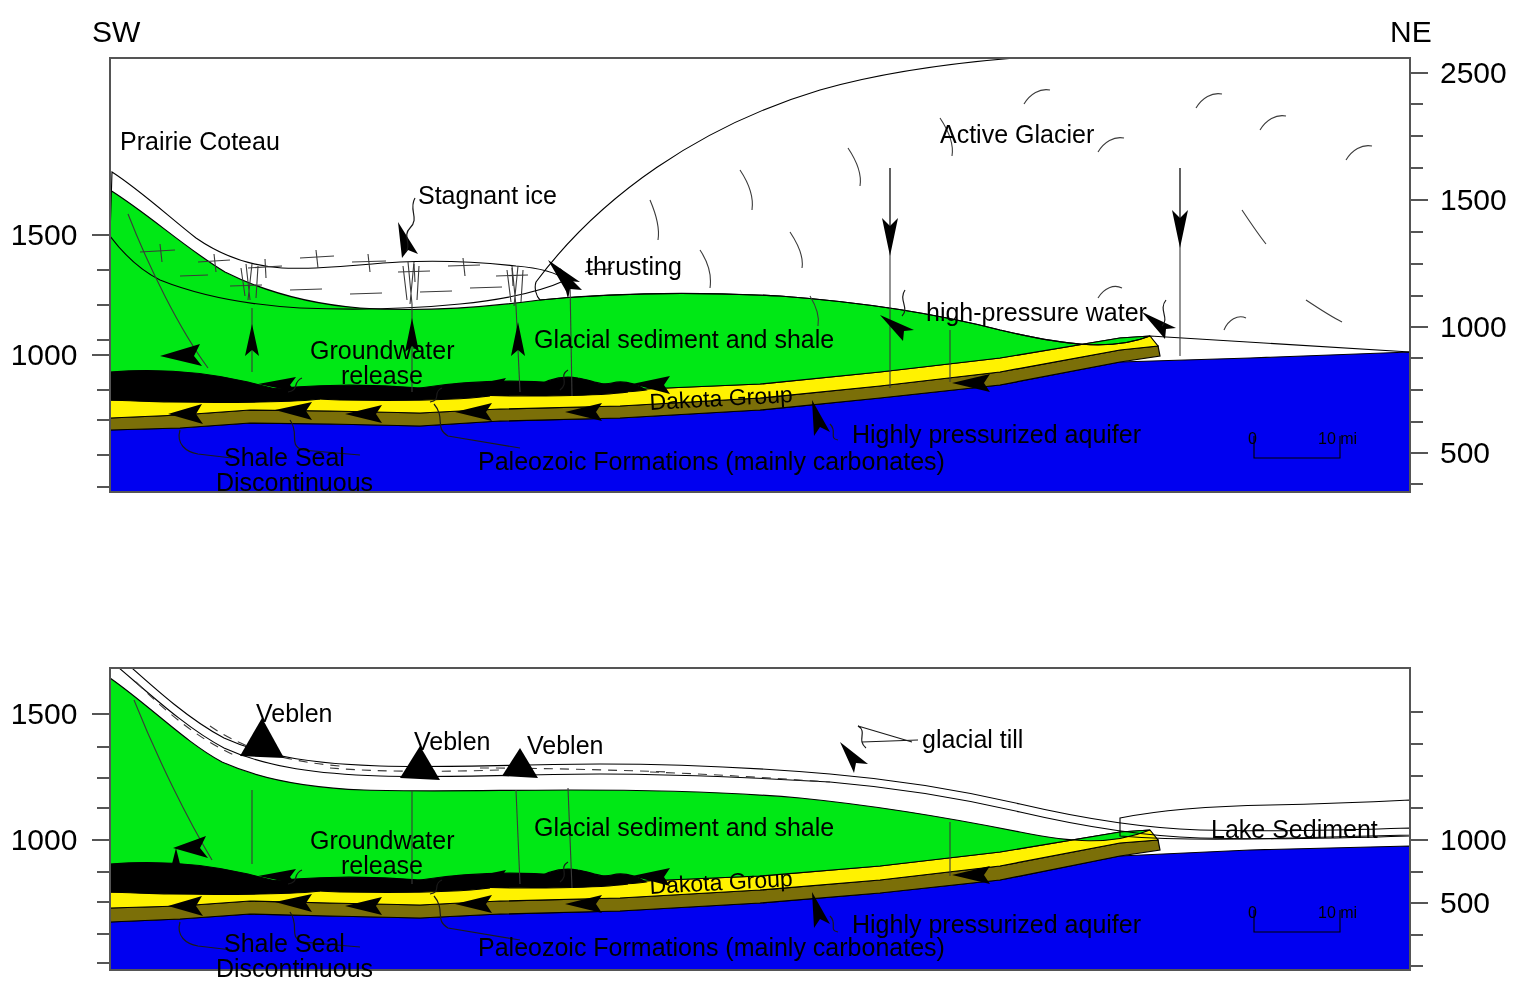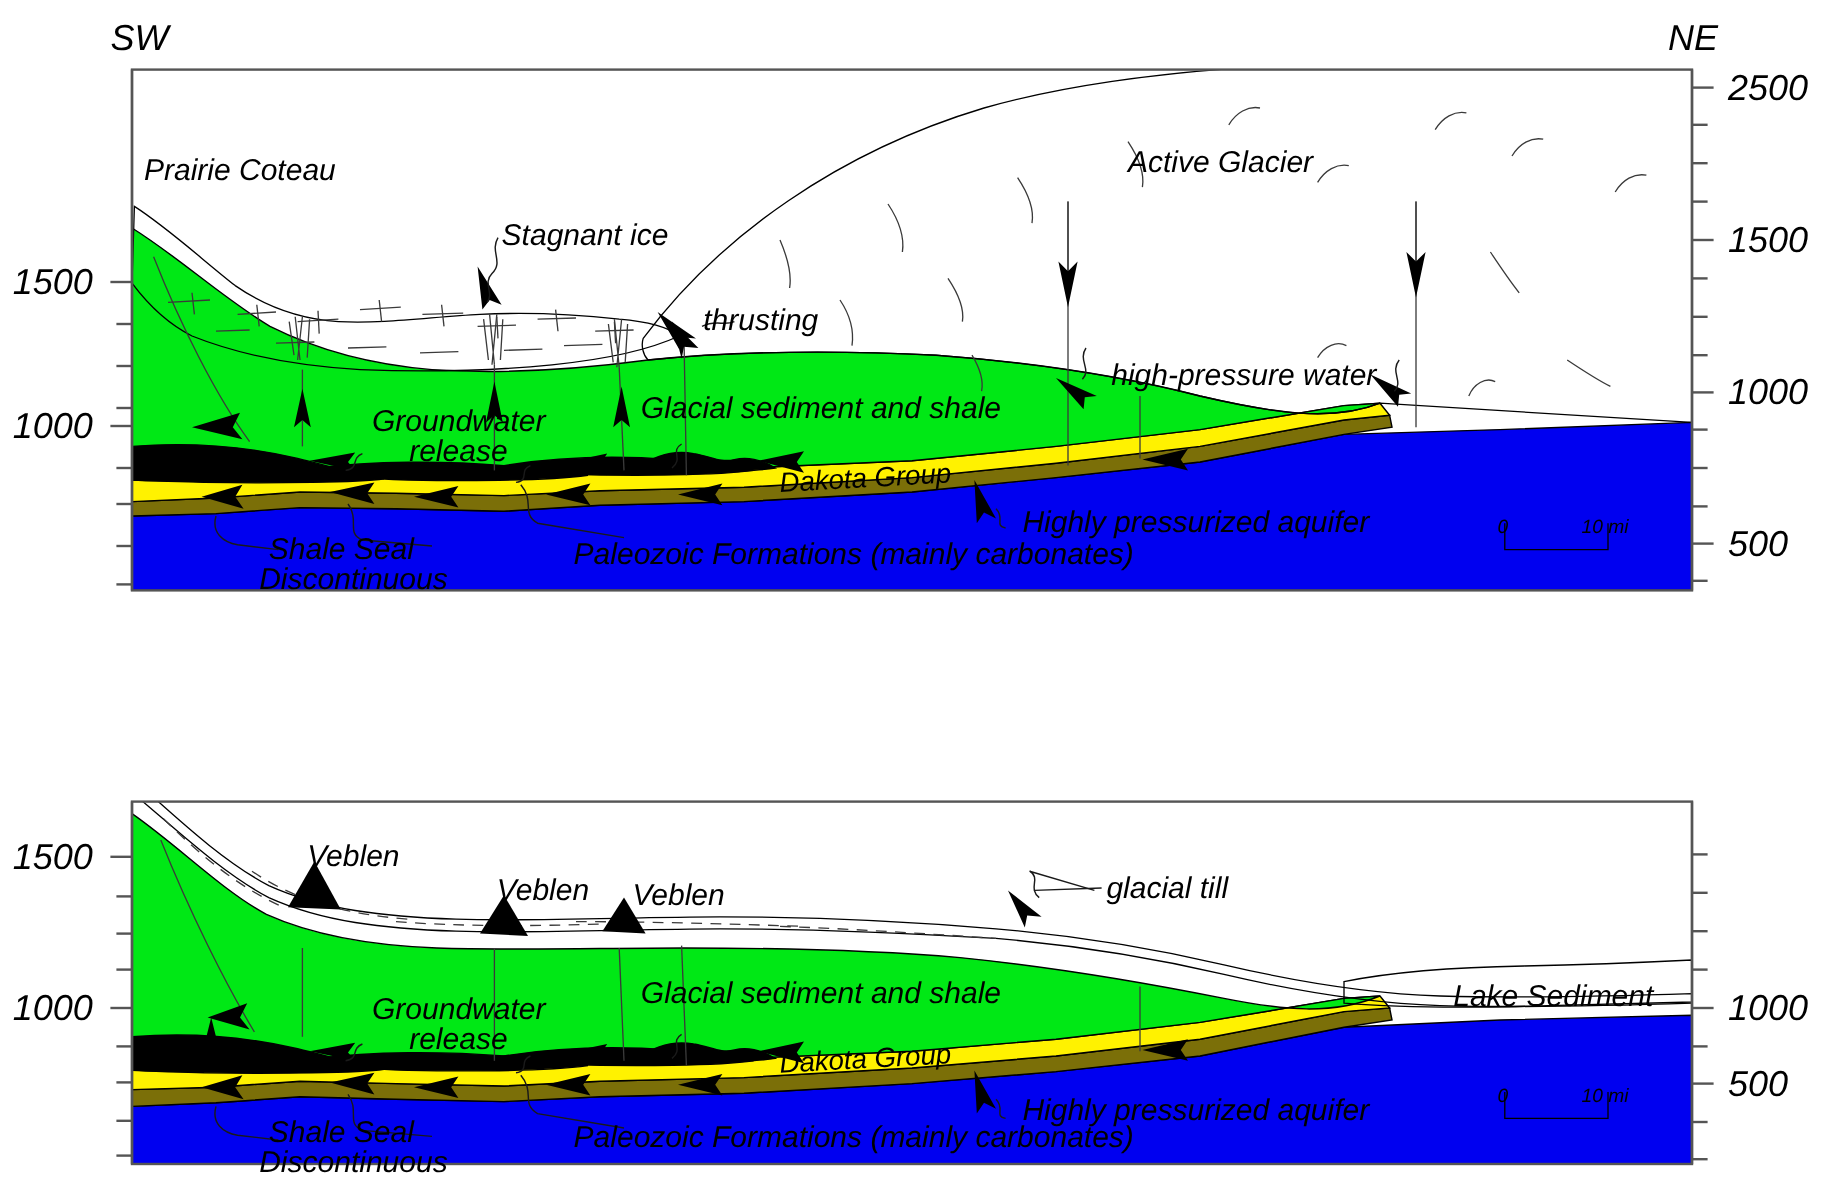--- a/index.html
+++ b/index.html
@@ -12,21 +12,20 @@
     height: 990px;
     position: relative;
     font-family: "Liberation Sans", sans-serif;
     overflow: hidden;
   }
   #figure {
     position: absolute;
     left: 0; top: 0;
     width: 1524px;
     height: 722px;
-    font-style: italic;
   }
   svg { display: block; }
   .axis-label {
     font-family: "Liberation Sans", sans-serif;
     font-size: 30px;
     fill: #000000;
   }
   .compass {
     font-family: "Liberation Sans", sans-serif;
     font-size: 30px;

